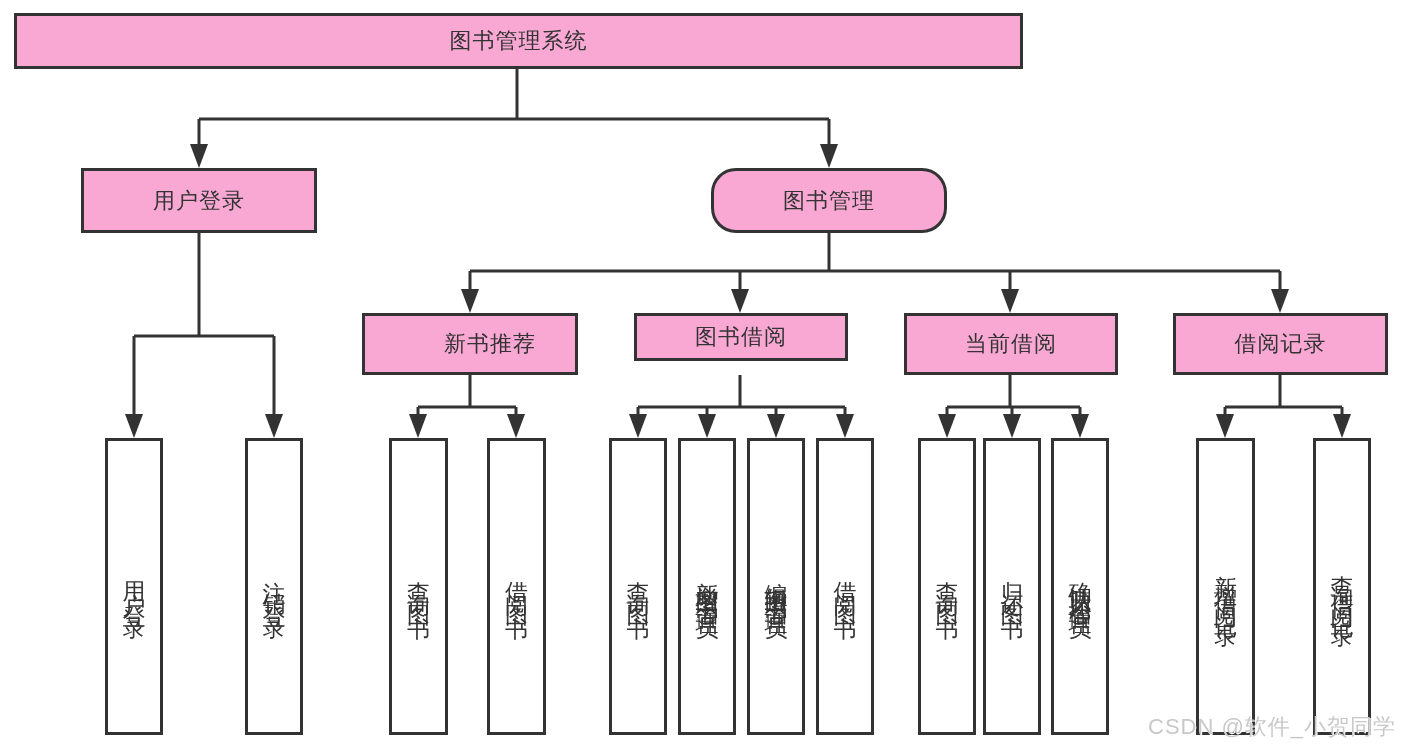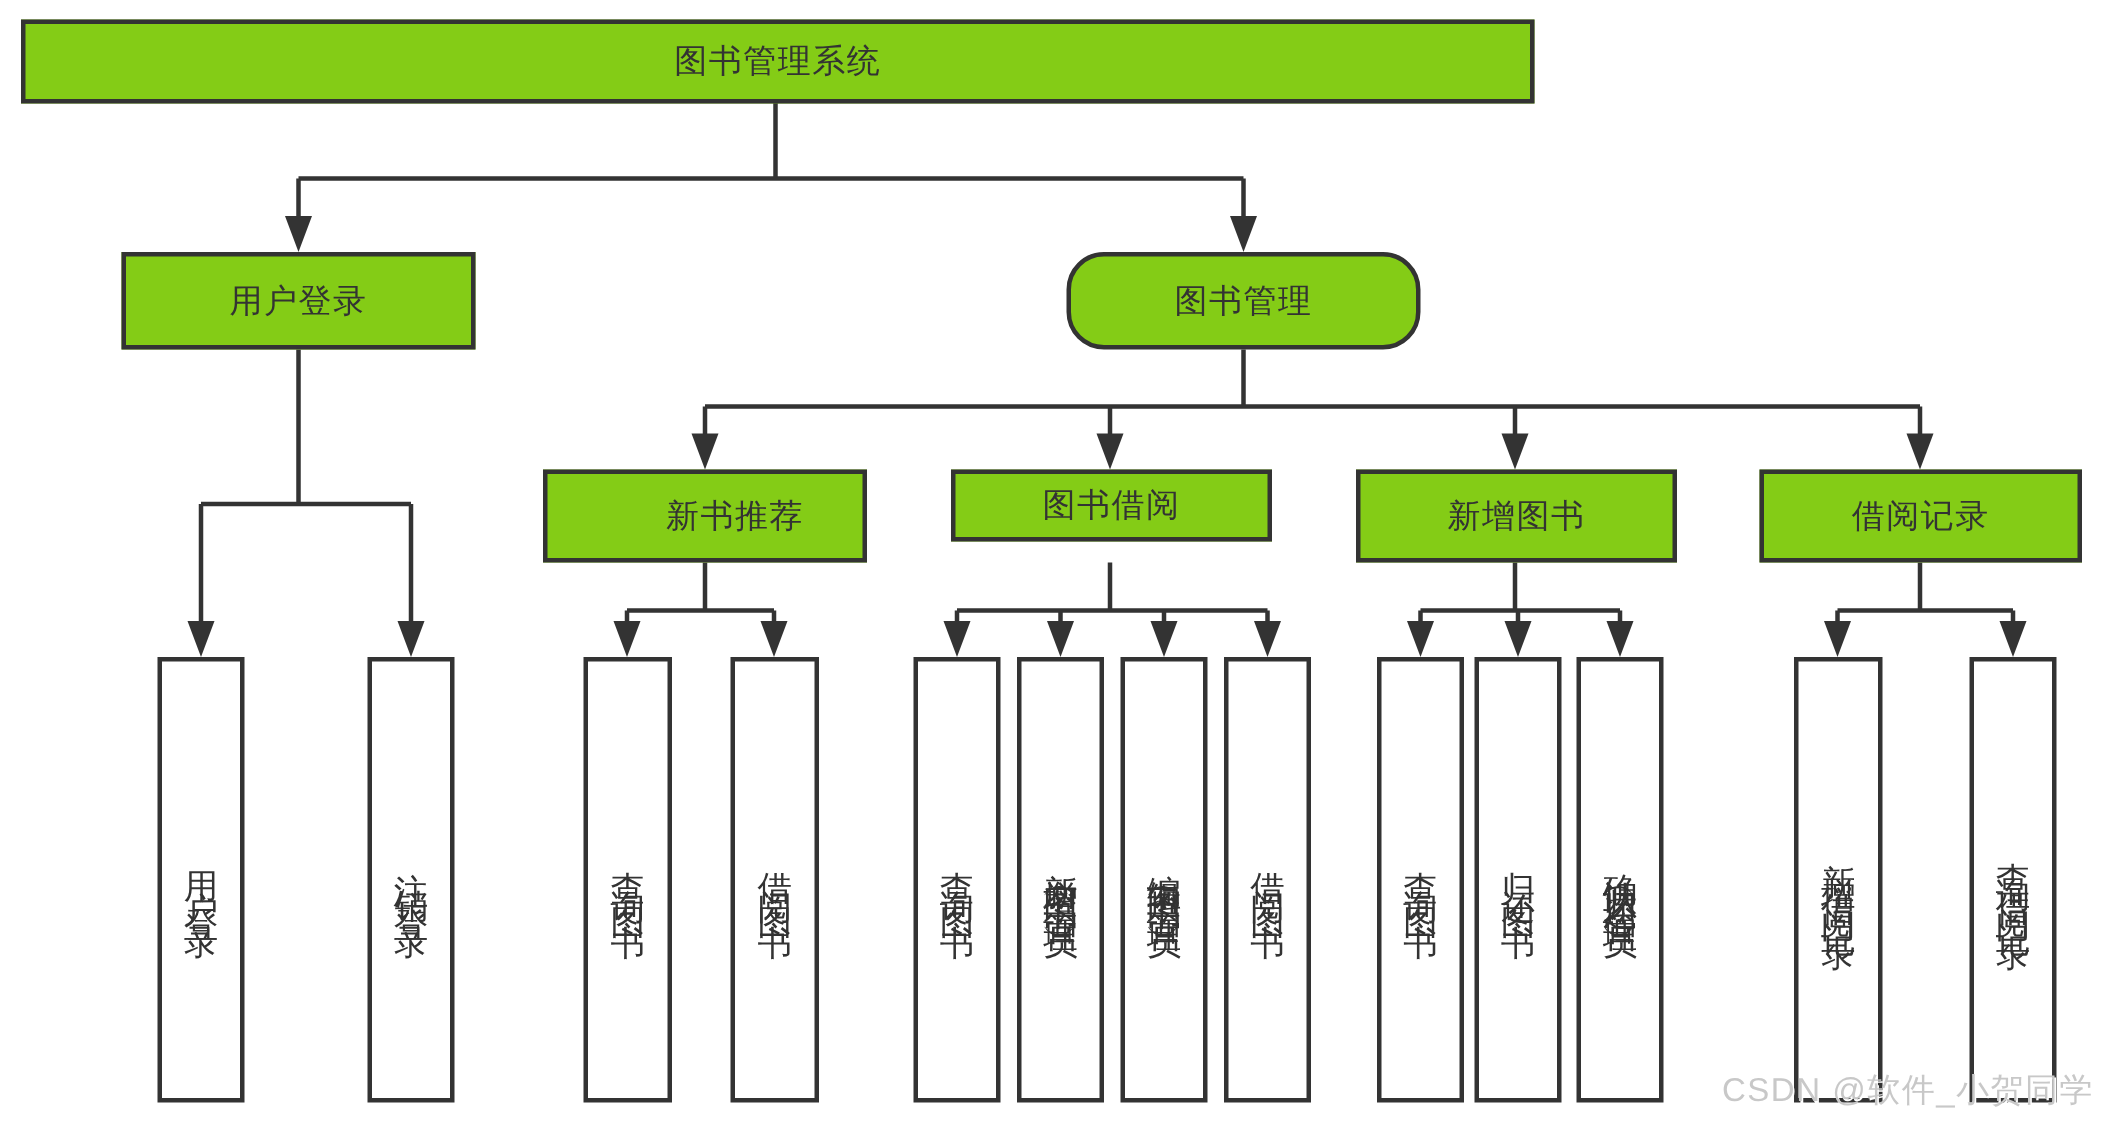--- a/index.html
+++ b/index.html
@@ -18,21 +18,21 @@
   #connector-layer {
     position: absolute;
     left: 0; top: 0;
     width: 1405px; height: 747px;
     z-index: 1;
   }
   .node {
     position: absolute;
     box-sizing: border-box;
     border: 3px solid #333333;
-    background: #84cc16;
+    background: #f9a8d4;
     display: flex;
     align-items: center;
     justify-content: center;
     z-index: 2;
   }
   .node .hlabel {
     font-size: 22px;
     color: #333333;
     letter-spacing: 1px;
     white-space: nowrap;
@@ -151,21 +151,21 @@
     <span class="hlabel">图书管理</span>
   </div>
 
   <div class="node" id="node-new-book-rec">
     <span class="hlabel">新书推荐</span>
   </div>
   <div class="node" id="node-book-borrow">
     <span class="hlabel">图书借阅</span>
   </div>
   <div class="node" id="node-current-borrow">
-    <span class="hlabel">新增图书</span>
+    <span class="hlabel">当前借阅</span>
   </div>
   <div class="node" id="node-borrow-records">
     <span class="hlabel">借阅记录</span>
   </div>
 
   <div class="vnode" id="leaf-ul-1">
     <span class="vlabel ls-wide">用户登录</span>
   </div>
   <div class="vnode" id="leaf-ul-2">
     <span class="vlabel ls-wide">注销登录</span>

